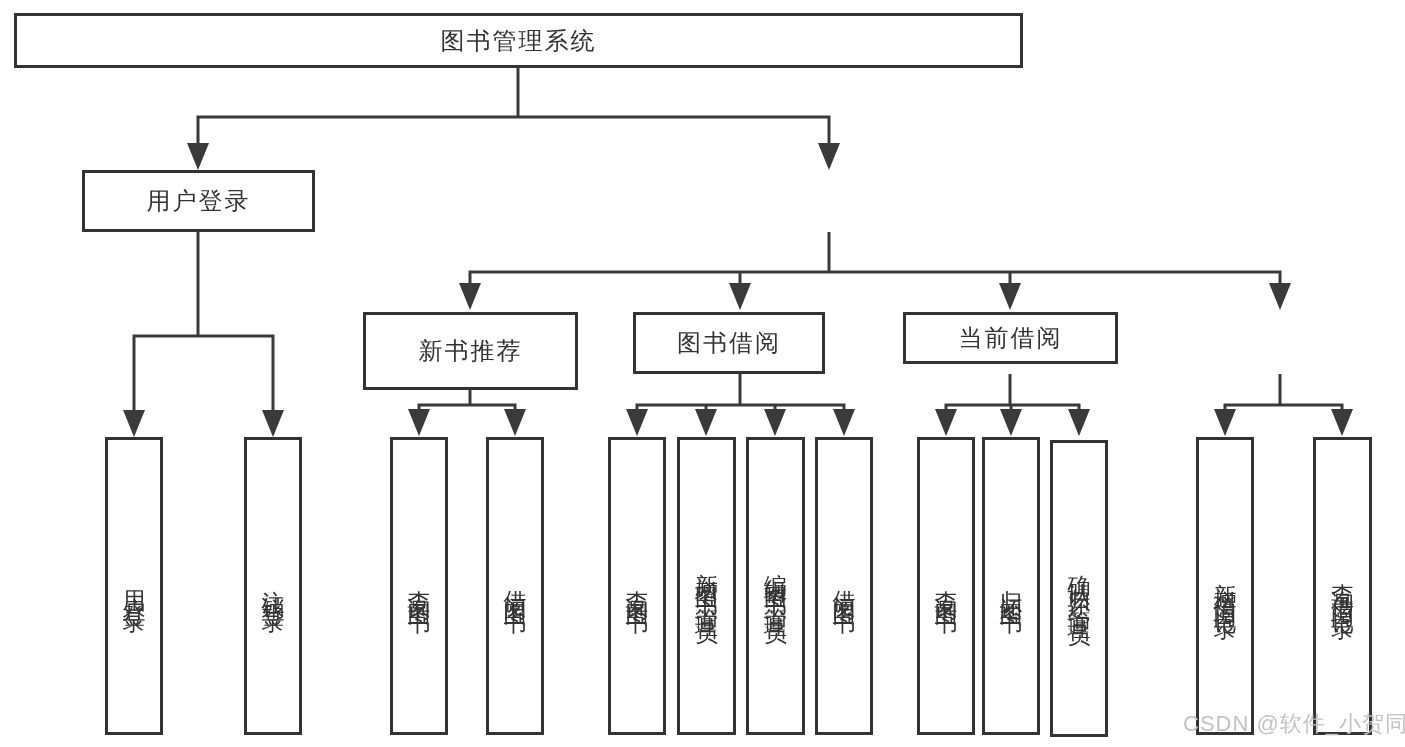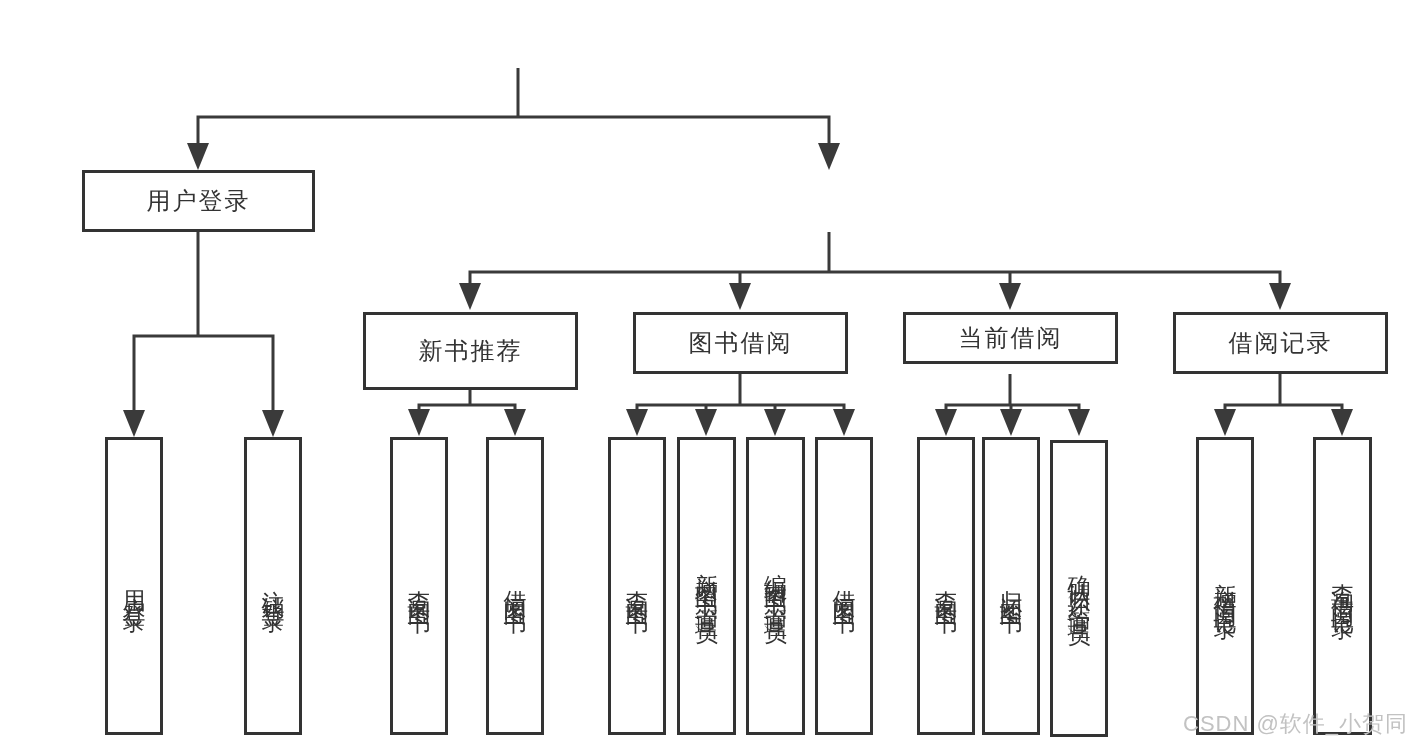--- a/index.html
+++ b/index.html
@@ -85,36 +85,36 @@
     <path d="M1010 374 V405 M946 414 V405 H1079 V414 M1011 405 V414" fill="none" stroke="#3a3a3a" stroke-width="3"></path>
     <use href="#arrowhead" transform="translate(946,436)"></use>
     <use href="#arrowhead" transform="translate(1011,436)"></use>
     <use href="#arrowhead" transform="translate(1079,436)"></use>
 
     <path d="M1280 374 V405 M1225 414 V405 H1342 V414" fill="none" stroke="#3a3a3a" stroke-width="3"></path>
     <use href="#arrowhead" transform="translate(1225,436)"></use>
     <use href="#arrowhead" transform="translate(1342,436)"></use>
   </svg>
 
+  <div class="node" style="left:14px;top:13px;width:1009px;height:55px">
+    <span class="lbl">图书管理系统</span>
+  </div>
 
   <div class="node" style="left:82px;top:170px;width:233px;height:62px">
     <span class="lbl">用户登录</span>
   </div>
 
   <div class="node" style="left:363px;top:312px;width:215px;height:78px">
     <span class="lbl">新书推荐</span>
   </div>
-  <div class="node" style="left:633px;top:312px;width:215px;height:62px">
+  <div class="node" style="left:633px;top:312px;width:192px;height:62px">
     <span class="lbl">图书借阅</span>
   </div>
   <div class="node" style="left:903px;top:312px;width:215px;height:52px">
     <span class="lbl">当前借阅</span>
-  </div>
-  <div class="node" style="left:1173px;top:312px;width:215px;height:62px">
-    <span class="lbl">借阅记录</span>
   </div>
 
   <div class="node leaf" style="left:105px;top:437px;width:58px;height:298px">
     <span class="lbl">用户登录</span>
   </div>
   <div class="node leaf" style="left:244px;top:437px;width:58px;height:298px">
     <span class="lbl">注销登录</span>
   </div>
 
   <div class="node leaf" style="left:390px;top:437px;width:58px;height:298px">

